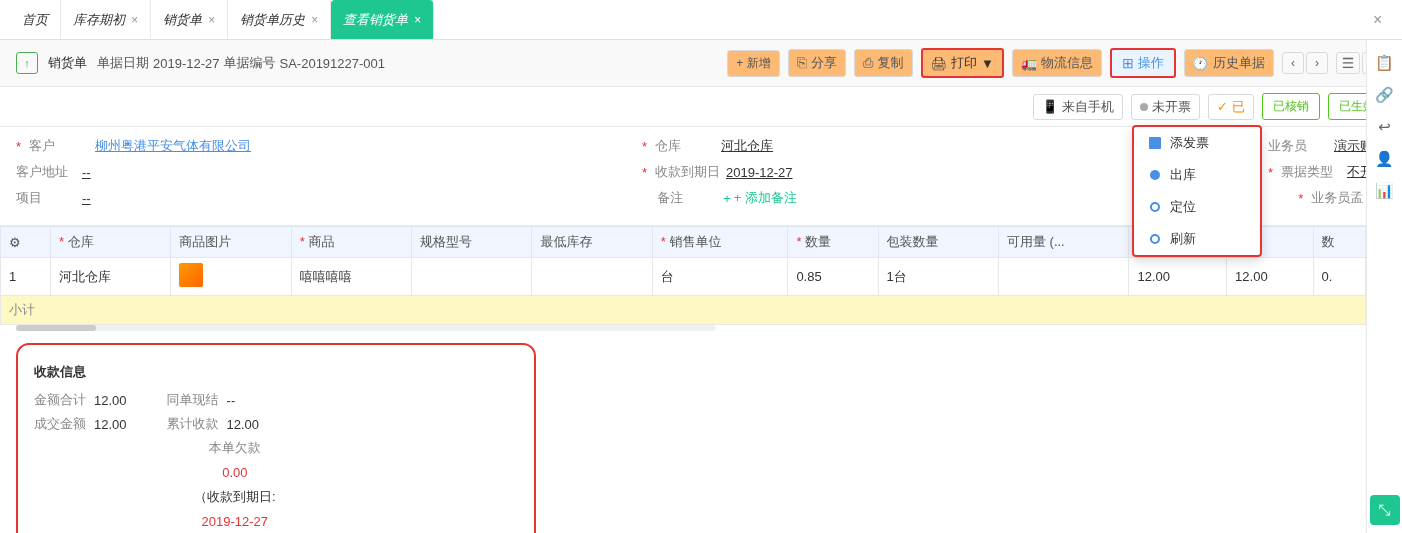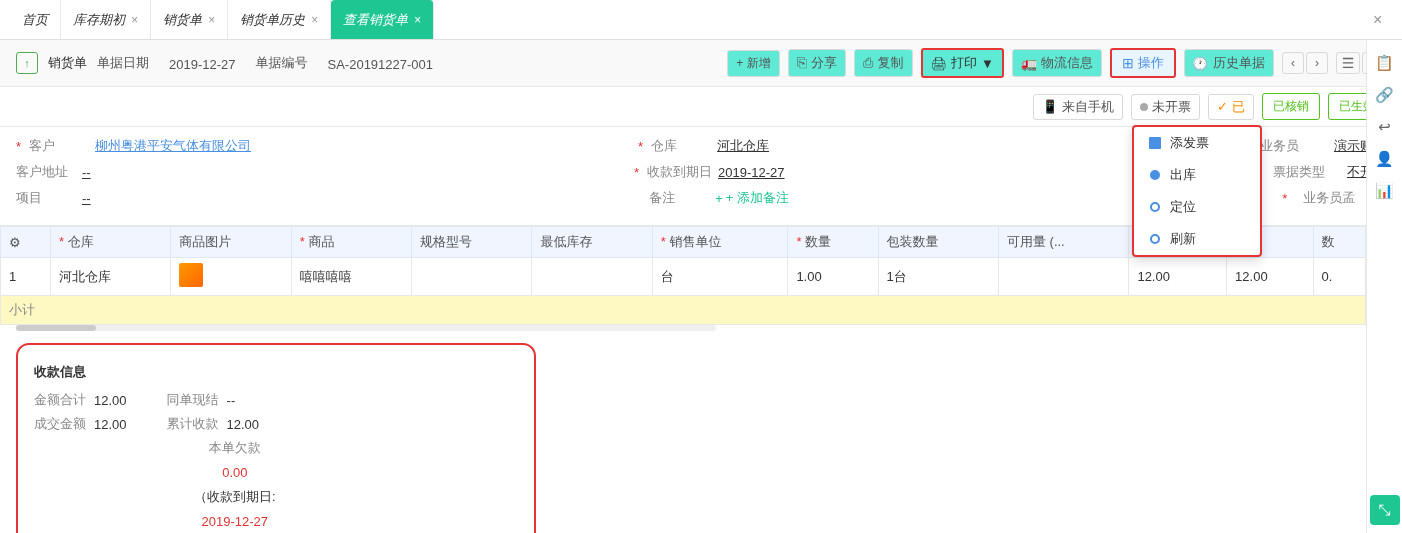--- a/index.html
+++ b/index.html
@@ -79,37 +79,37 @@
       border-radius: 3px;
       color: #4CAF50;
       font-size: 11px;
     }
     .doc-type {
       color: #333;
       font-weight: 500;
     }
     .doc-meta {
       display: flex;
-      align-items: flex-end;
-      gap: 20px;
+      align-items: center;
+      gap: 4px;
       color: #555;
     }
     .toolbar-btns {
       display: flex;
       align-items: center;
       gap: 8px;
     }
     .toolbar-btn {
       display: flex;
       align-items: center;
       gap: 4px;
       padding: 4px 8px;
       border: 1px solid #d9d9d9;
       border-radius: 3px;
-      background: #5eead4;
+      background: #fdba74;
       cursor: pointer;
       color: #555;
       font-size: 12px;
     }
     .toolbar-btn.highlighted {
       border: 2px solid #e63333;
       color: #333;
     }
     .btn-caozuo {
       background: #e8f4ff;
@@ -238,21 +238,21 @@
       text-decoration: underline;
     }
     .field-value.link {
       color: #4a90e2;
       cursor: pointer;
     }
     .business-staff {
       margin-left: auto;
       display: flex;
       align-items: center;
-      gap: 14px;
+      gap: 6px;
     }
 
     
     .data-table {
       width: 100%;
       border-collapse: collapse;
       font-size: 12px;
     }
     .data-table th {
       background: #f0f5ff;
@@ -561,21 +561,21 @@
           <tr>
             <td>1</td>
             <td>河北仓库</td>
             <td>
               <span class="product-image"></span>
             </td>
             <td>嘻嘻嘻嘻</td>
             <td></td>
             <td></td>
             <td>台</td>
-            <td>1.00</td>
+            <td>0.85</td>
             <td>1台</td>
             <td></td>
             <td>12.00</td>
             <td>12.00</td>
             <td>0.</td>
           </tr>
           <tr class="subtotal">
             <td colspan="13">小计</td>
           </tr>
         </tbody>

